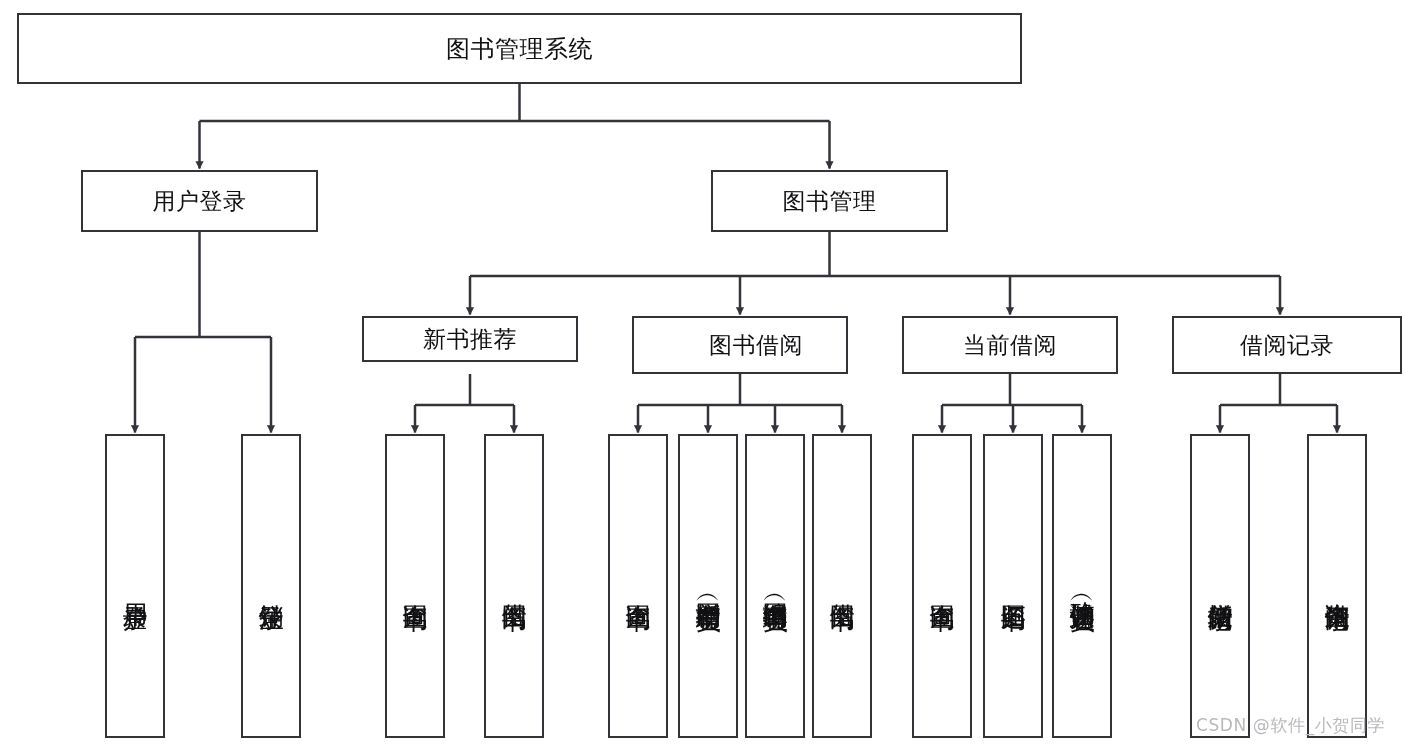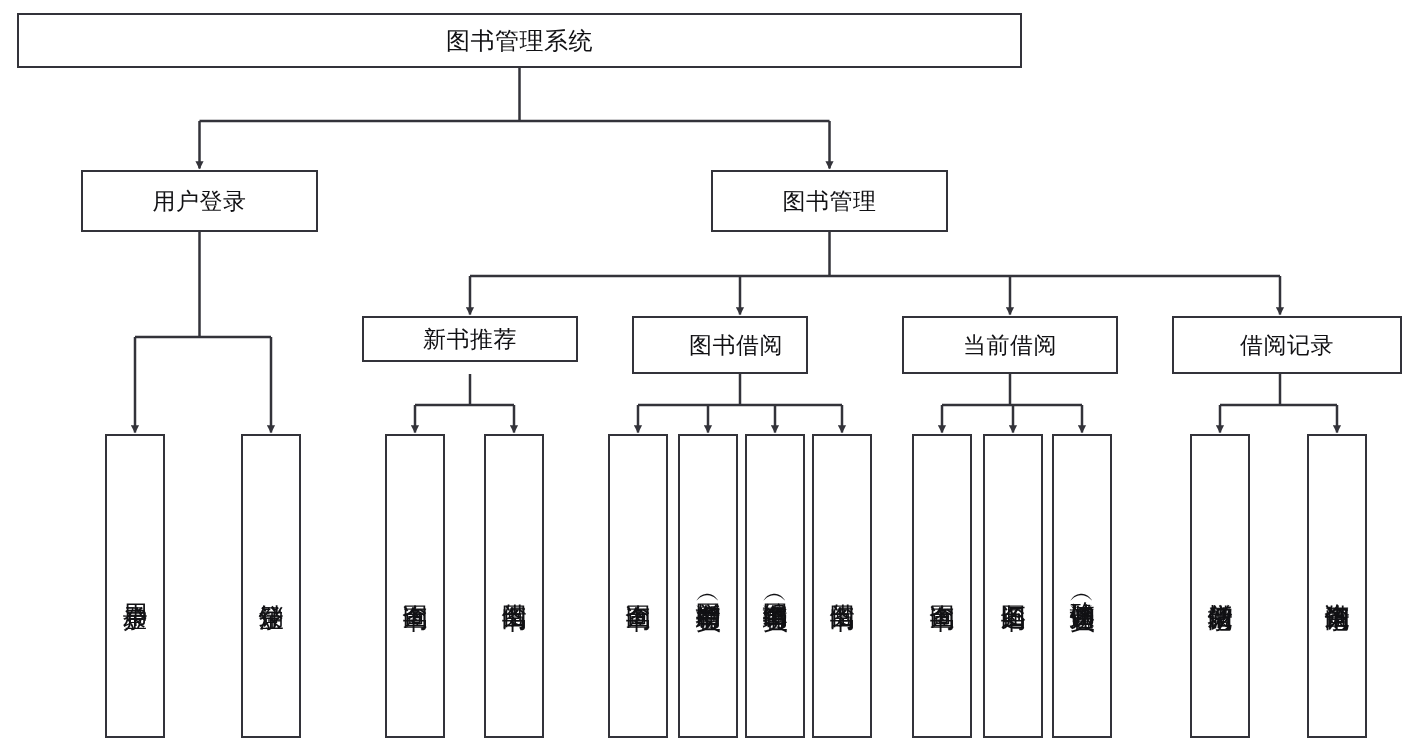--- a/index.html
+++ b/index.html
@@ -111,25 +111,25 @@
         <path d="M1013,405 L1013,432.5" marker-end="url(#arrowhead)"></path>
         <path d="M1082,405 L1082,432.5" marker-end="url(#arrowhead)"></path>
         <path d="M1280,374 L1280,405"></path>
         <path d="M1220,405 L1337,405"></path>
         <path d="M1220,405 L1220,432.5" marker-end="url(#arrowhead)"></path>
         <path d="M1337,405 L1337,432.5" marker-end="url(#arrowhead)"></path>
       </g>
   </svg>
 
   <div id="node-layer">
-      <div class="node root horiz" style="left: 17px; top: 13px; width: 1005px; height: 55px;">图书管理系统</div>
+      <div class="node root horiz" style="left: 17px; top: 13px; width: 1005px; height: 71px;">图书管理系统</div>
       <div class="node horiz" style="left: 81px; top: 170px; width: 237px; height: 62px;">用户登录</div>
       <div class="node horiz" style="left: 711px; top: 170px; width: 237px; height: 62px;">图书管理</div>
       <div class="node horiz" style="left: 362px; top: 316px; width: 216px; height: 46px;">新书推荐</div>
-      <div class="node horiz" style="left: 632px; top: 316px; width: 176px; height: 58px; padding-left: 32px;">图书借阅</div>
+      <div class="node horiz" style="left: 632px; top: 316px; width: 216px; height: 58px; padding-left: 32px;">图书借阅</div>
       <div class="node horiz" style="left: 902px; top: 316px; width: 216px; height: 58px;">当前借阅</div>
       <div class="node horiz" style="left: 1172px; top: 316px; width: 230px; height: 58px;">借阅记录</div>
       <div class="node vert" style="left: 105px; top: 434px; width: 60px; height: 304px;">
         <span class="vlabel">用户登录</span>
       </div>
       <div class="node vert" style="left: 241px; top: 434px; width: 60px; height: 304px;">
         <span class="vlabel">注销登录</span>
       </div>
       <div class="node vert" style="left: 385px; top: 434px; width: 60px; height: 304px;">
         <span class="vlabel">查询图书</span>
@@ -159,13 +159,14 @@
         <span class="vlabel">确认归还（管理员）</span>
       </div>
       <div class="node vert" style="left: 1190px; top: 434px; width: 60px; height: 304px;">
         <span class="vlabel">新增借阅记录</span>
       </div>
       <div class="node vert" style="left: 1307px; top: 434px; width: 60px; height: 304px;">
         <span class="vlabel">查询借阅记录</span>
       </div>
     </div>
 
+  <div class="watermark" style="left: 1196px; top: 714px;">CSDN @软件_小贺同学</div>
 </div>
 
 </body></html>

